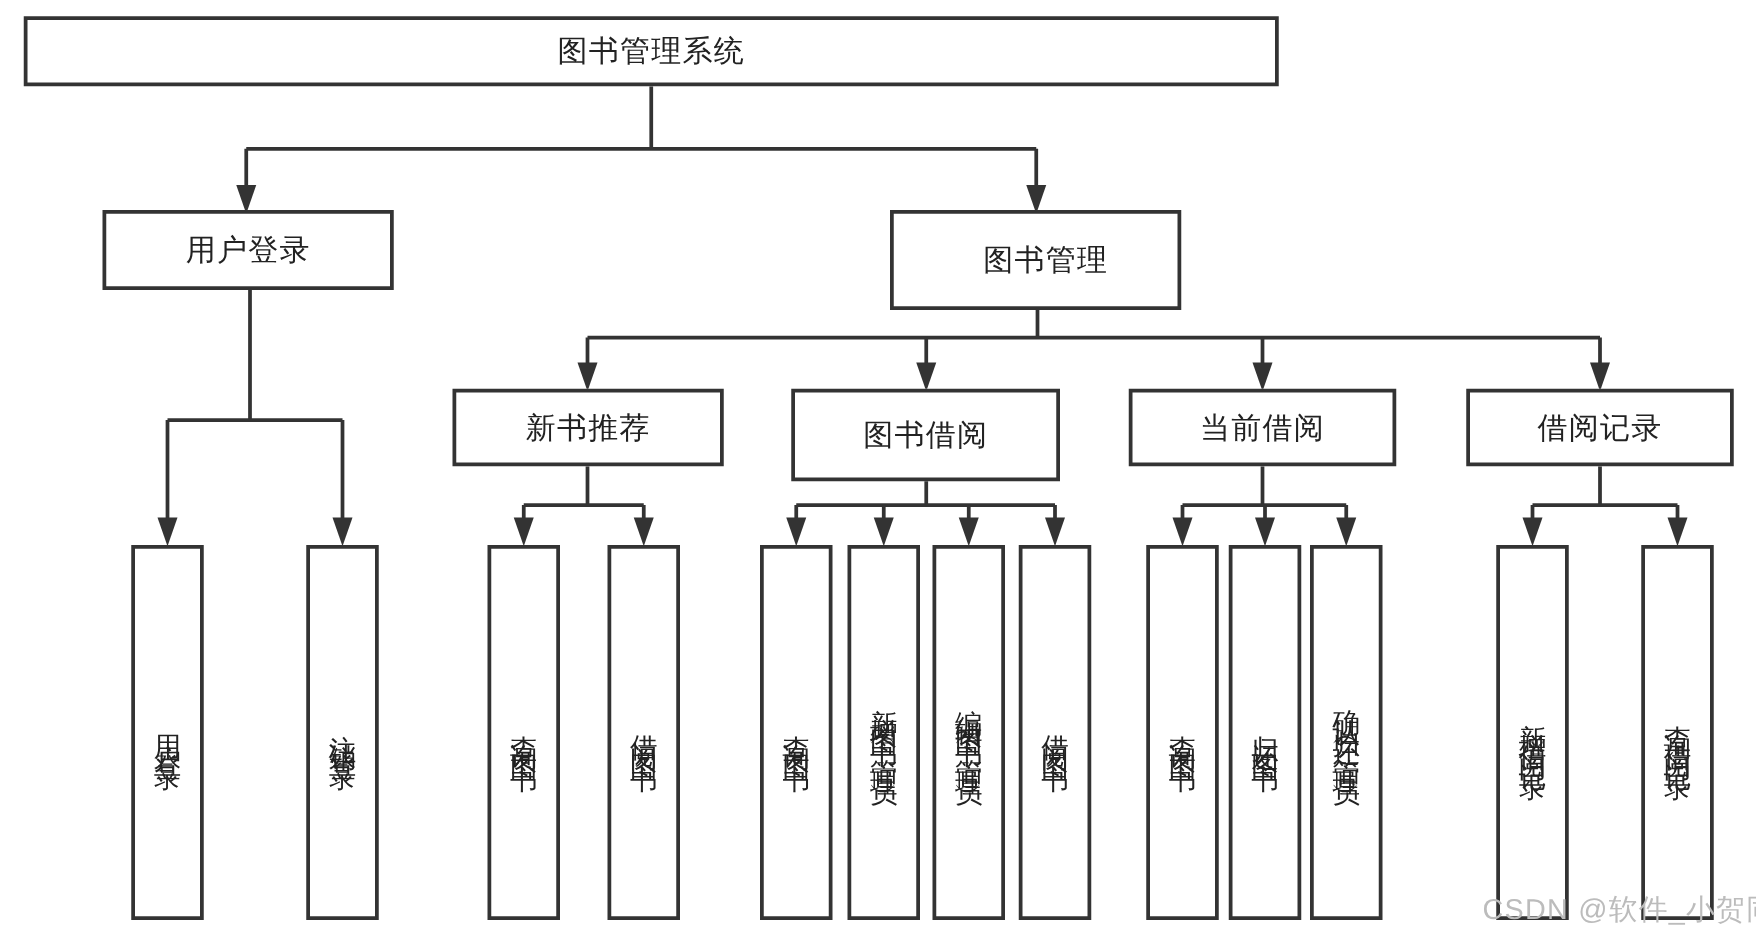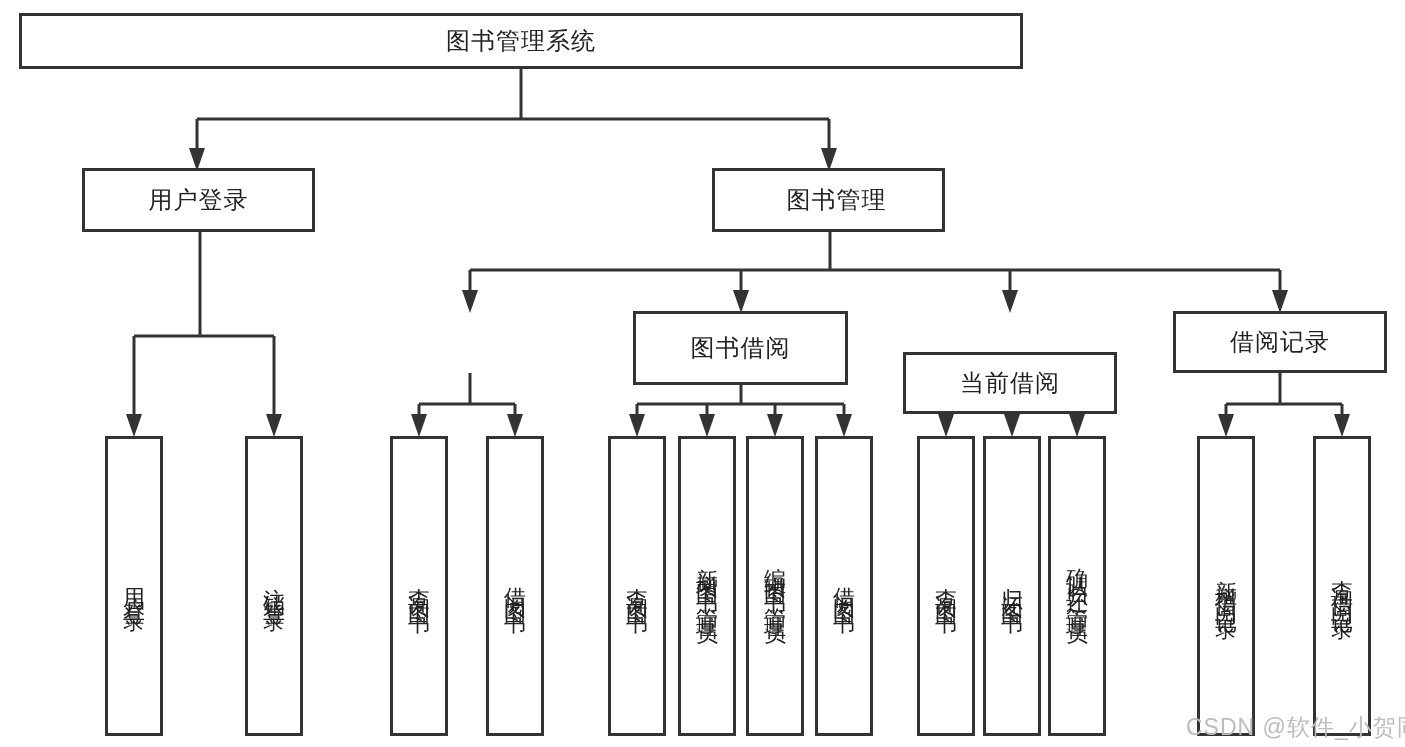--- a/index.html
+++ b/index.html
@@ -102,24 +102,25 @@
       <polygon points="1004,414 1020,414 1012,437"></polygon>
       <polygon points="1069,414 1085,414 1077,437"></polygon>
       <polygon points="1218,414 1234,414 1226,437"></polygon>
       <polygon points="1334,414 1350,414 1342,437"></polygon>
     </g>
   </svg>
 
   <div class="box" style="left:19px;top:13px;width:1004px;height:56px;">图书管理系统</div>
 
   <div class="box" style="left:82px;top:168px;width:233px;height:64px;">用户登录</div>
-  <div class="box" style="left:712px;top:168px;width:233px;height:64px;padding-left:16px;">图书管理</div>
+  <div class="box" style="left:712px;top:168px;width:233px;height:80px;padding-left:16px;">图书管理</div>
 
+  <div class="box" style="left:362px;top:311px;width:217px;height:62px;">新书推荐</div>
   <div class="box" style="left:633px;top:311px;width:215px;height:74px;">图书借阅</div>
-  <div class="box" style="left:903px;top:311px;width:214px;height:62px;margin-top:41px;">当前借阅</div>
+  <div class="box" style="left:903px;top:311px;width:214px;height:62px;">当前借阅</div>
   <div class="box" style="left:1173px;top:311px;width:214px;height:62px;">借阅记录</div>
 
   <div class="vbox" style="left:105px;top:436px;width:58px;height:300px;">
     <span>用户登录</span>
   </div>
   <div class="vbox" style="left:245px;top:436px;width:58px;height:300px;">
     <span>注销登录</span>
   </div>
 
   <div class="vbox" style="left:390px;top:436px;width:58px;height:300px;">

